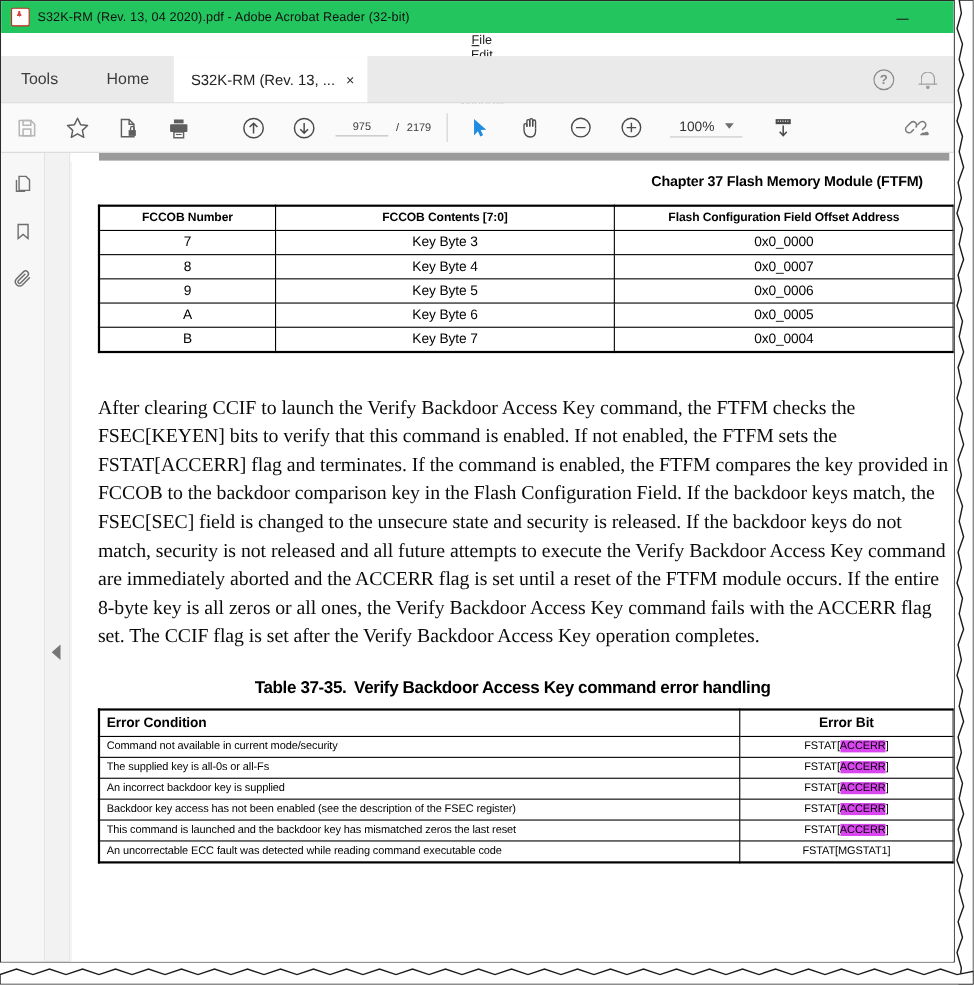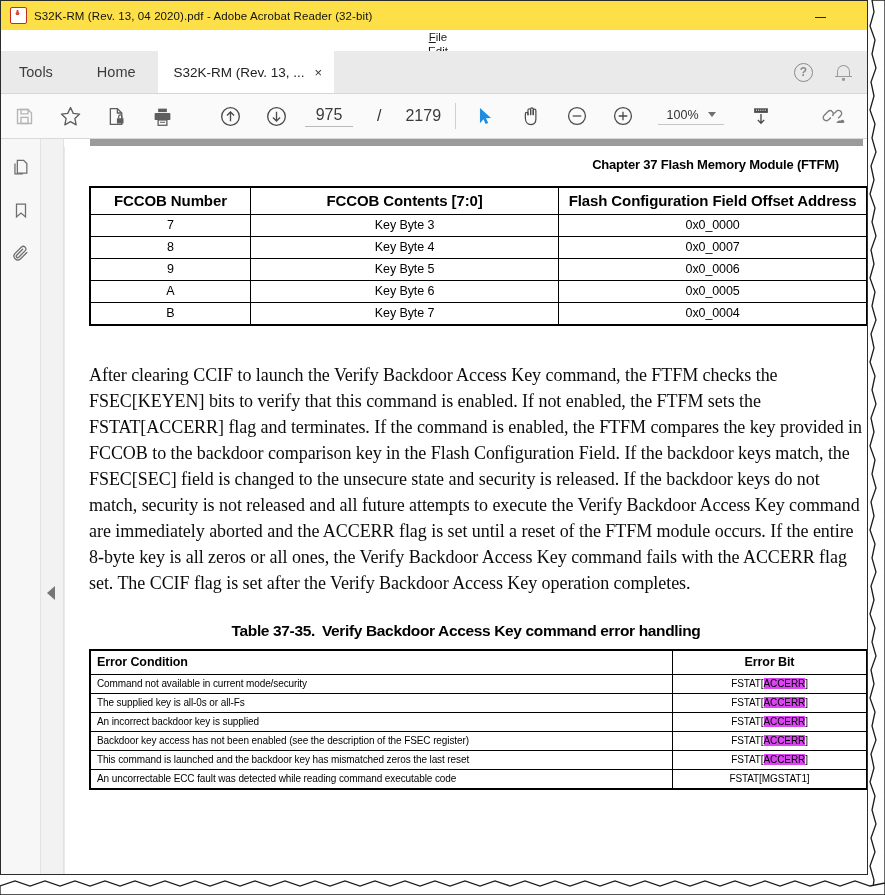--- a/index.html
+++ b/index.html
@@ -7,21 +7,21 @@
 
   
   .app-window{
     position:absolute;left:0;top:0;width:868px;height:875px;
     background:#ffffff;border:1px solid #2b2b2b;box-sizing:border-box;
     overflow:hidden;
   }
 
   
   .title-bar{
-    height:29px;background:#fde047;display:flex;align-items:center;
+    height:29px;background:#22c55e;display:flex;align-items:center;
     padding:0 0 0 9px;box-sizing:border-box;position:relative;
   }
   .acro-logo{
     width:15px;height:15px;flex:0 0 auto;margin-right:7px;
     background:#ffffff;border:1px solid #c92a20;border-radius:2px;
     position:relative;
   }
   .acro-logo::after{
     content:"";position:absolute;left:2px;top:1px;width:9px;height:11px;
     background:
@@ -86,21 +86,21 @@
     display:flex;align-items:center;position:relative;
   }
   .tb-group{display:flex;align-items:center;}
   .tb-btn{
     width:46px;height:44px;display:flex;align-items:center;justify-content:center;
   }
   .tb-sep{width:1px;height:26px;background:#cfcfcf;margin:0 6px;}
   svg{display:block;}
 
   .pagefield{
-    display:flex;align-items:center;gap:24px;margin-left:6px;font-size:16px;color:#333;
+    display:flex;align-items:center;gap:7px;margin-left:6px;font-size:10px;color:#333;
   }
   .page-cur{
     min-width:42px;text-align:center;border-bottom:1px solid #b9b9b9;padding:1px 3px 2px;
     color:#3b3b3b;
   }
   .page-total{color:#3b3b3b;}
   .zoomfield{
     display:flex;align-items:center;gap:4px;margin-left:12px;font-size:12.5px;color:#333;
     border-bottom:1px solid #c6c6c6;padding-bottom:2px;min-width:66px;justify-content:center;
   }
@@ -154,21 +154,21 @@
   table.pdf-tbl{
     border-collapse:collapse;width:779px;margin:0 auto;
     font-family:"Liberation Sans",sans-serif;
     border:2px solid #000;
   }
   table.pdf-tbl th,table.pdf-tbl td{
     border:1px solid #000;color:#000;
   }
   
   .tbl-fccob th{
-    font-size:15px;font-weight:bold;text-align:center;padding:4px 0 5px;
+    font-size:11px;font-weight:bold;text-align:center;padding:4px 0 5px;
     letter-spacing:-0.1px;border-bottom:2px solid #000;
   }
   .tbl-fccob td{
     font-size:12.5px;text-align:center;padding:3px 0 4px;letter-spacing:-0.1px;
   }
   .c1{width:160px;}
   .c2{width:310px;}
   .c3{width:309px;}
 
   .para{

